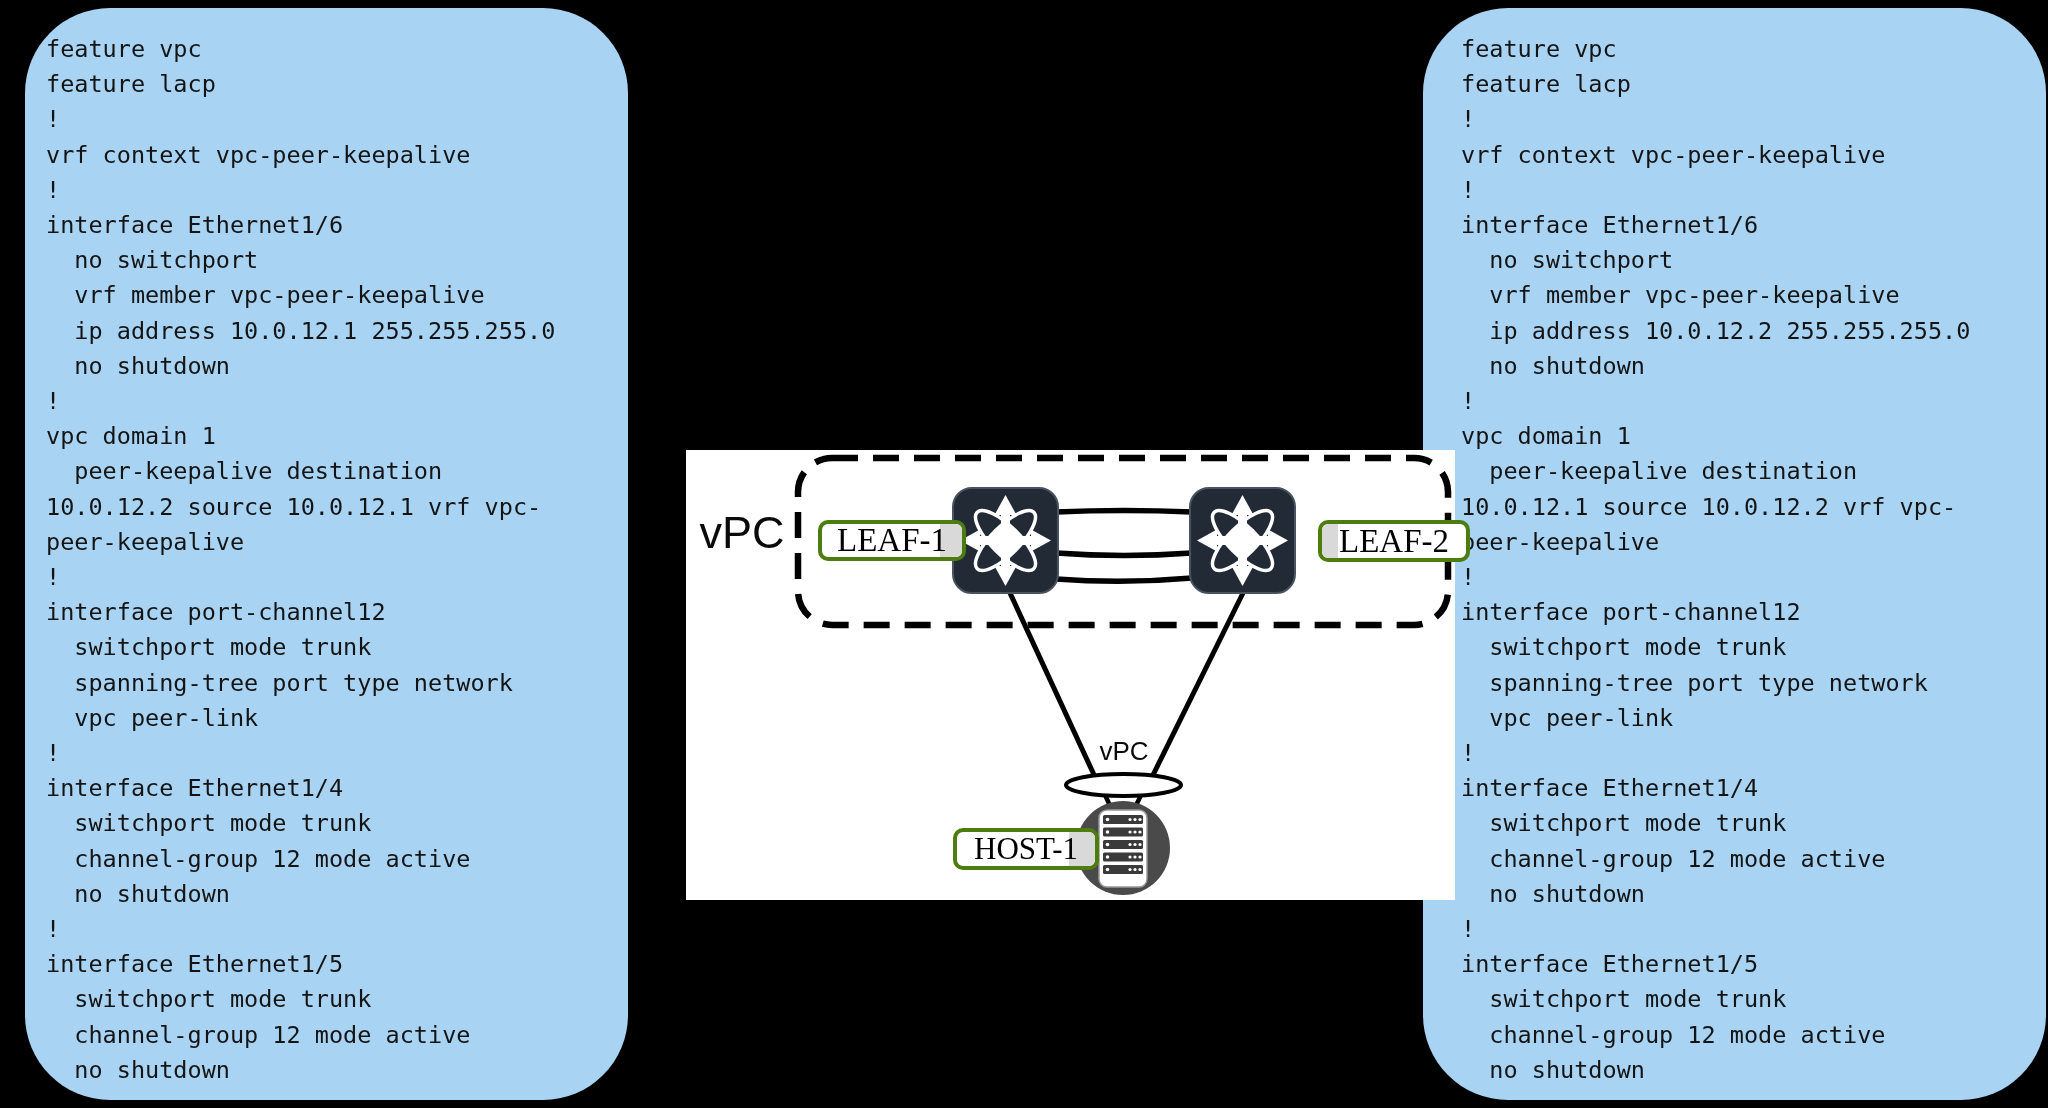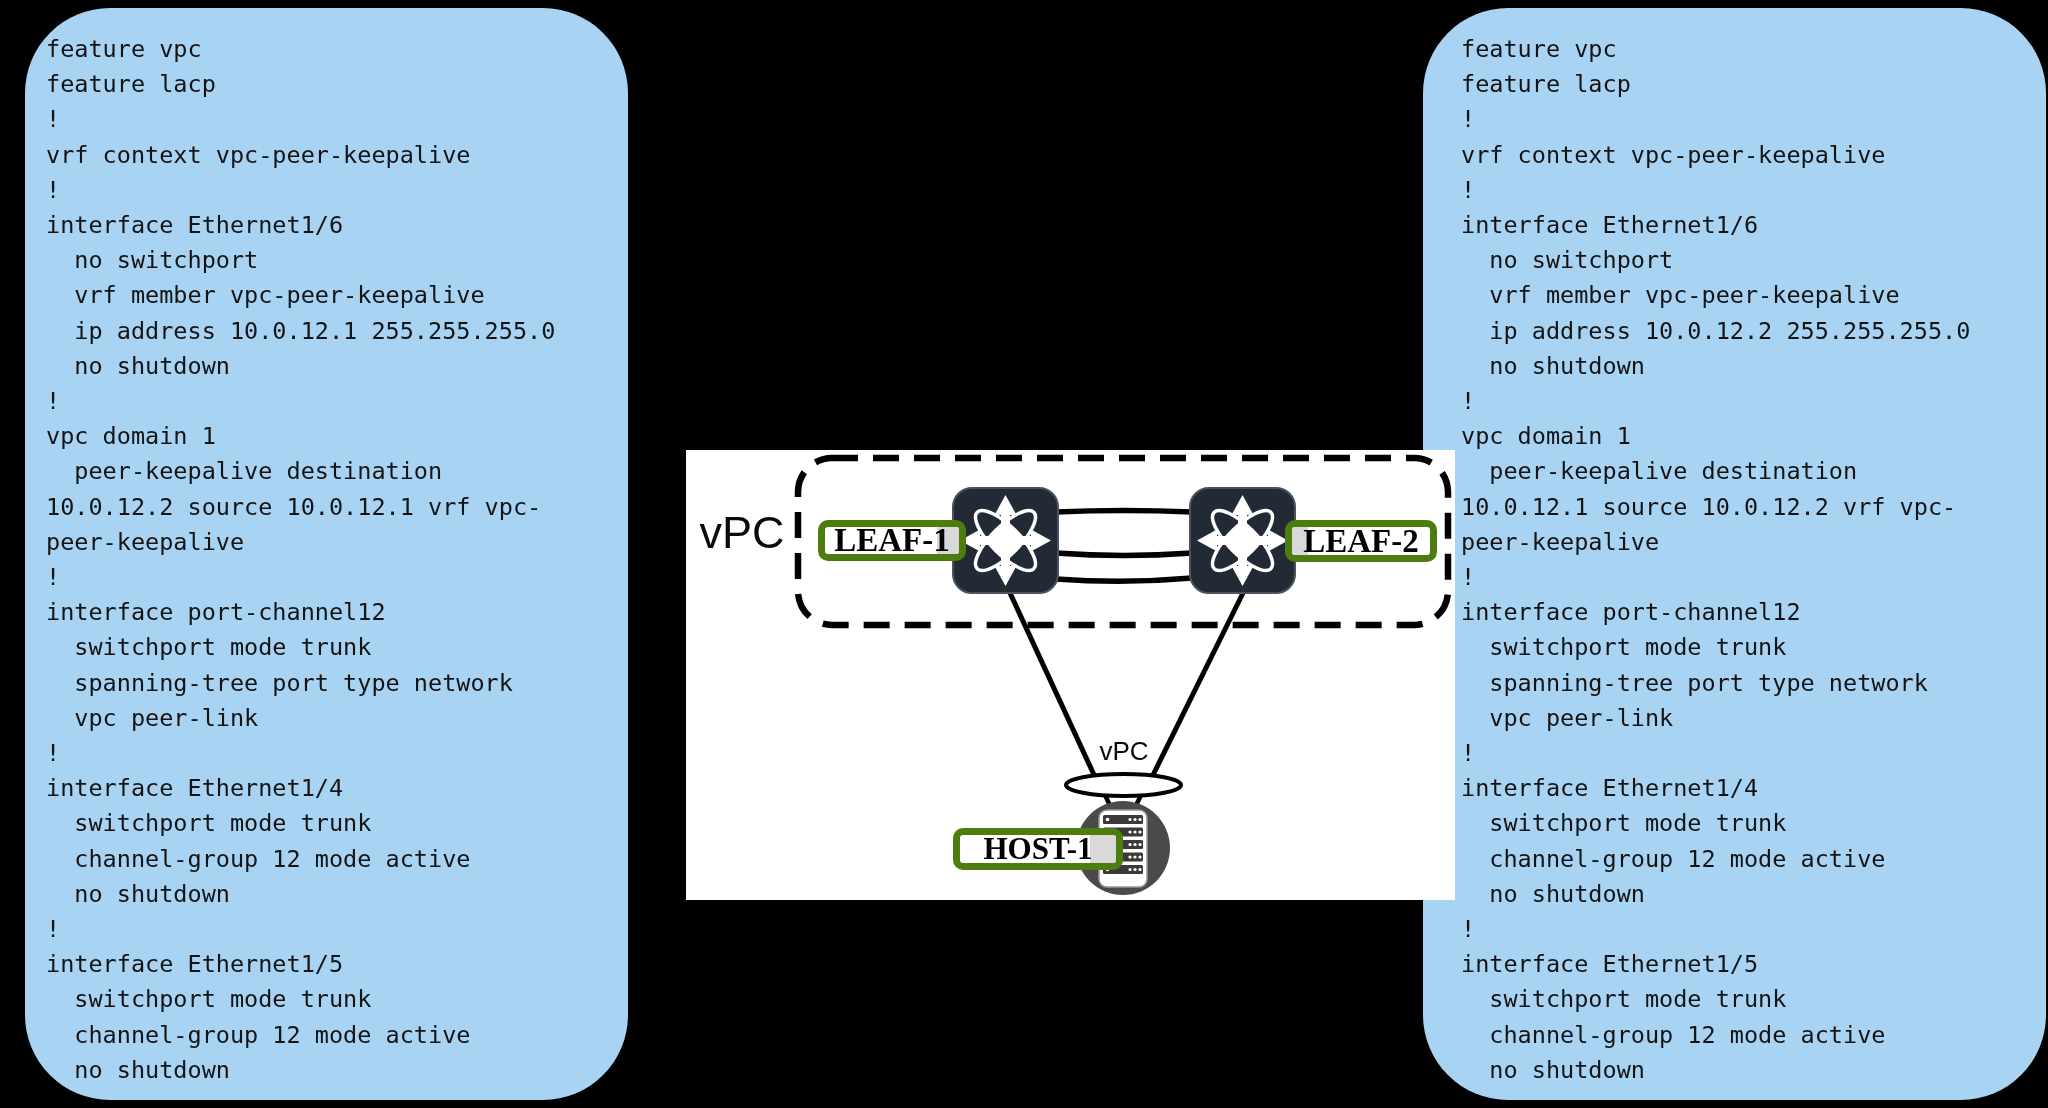--- a/index.html
+++ b/index.html
@@ -47,41 +47,41 @@
   .vpc-pc-label {
     position:absolute;
     left:403px; top:286px; width:70px;
     text-align:center;
     font-size:26px;
     color:#0a0a0a;
   }
   .name-box {
     position:absolute;
     background:#fff;
-    border:7px solid #4d7c0f;
+    border:4px solid #4d7c0f;
     border-radius:10px;
     box-sizing:border-box;
     overflow:hidden;
     display:flex;
     align-items:center;
     justify-content:center;
     font-family:"Liberation Serif", serif;
-    font-weight:bold;
+    font-weight:normal;
     color:#000;
   }
   .name-box .label-text { position:relative; z-index:2; }
   .cap {
     position:absolute; top:0; bottom:0;
     background:#D9D9D9; z-index:1;
   }
   .cap.right { right:0; }
   .cap.left  { left:0; }
   #leaf1-box { left:132px; top:70px;  width:148px; height:41px; font-size:33px; }
-  #leaf2-box { left:599px; top:70px;  width:152px; height:42px; font-size:33px; }
-  #host-box  { left:267px; top:378px; width:170px; height:42px; font-size:31px; }
+  #leaf2-box { left:632px; top:70px;  width:152px; height:42px; font-size:33px; }
+  #host-box  { left:267px; top:378px; width:146px; height:42px; font-size:31px; }
   #leaf1-box .cap { width:22px; }
   #leaf2-box .cap { width:16px; }
   #host-box  .cap { width:26px; }
 </style>
 </head>
 <body>
 
 <div class="config-panel" id="left-panel">
   <pre>feature vpc
 feature lacp

